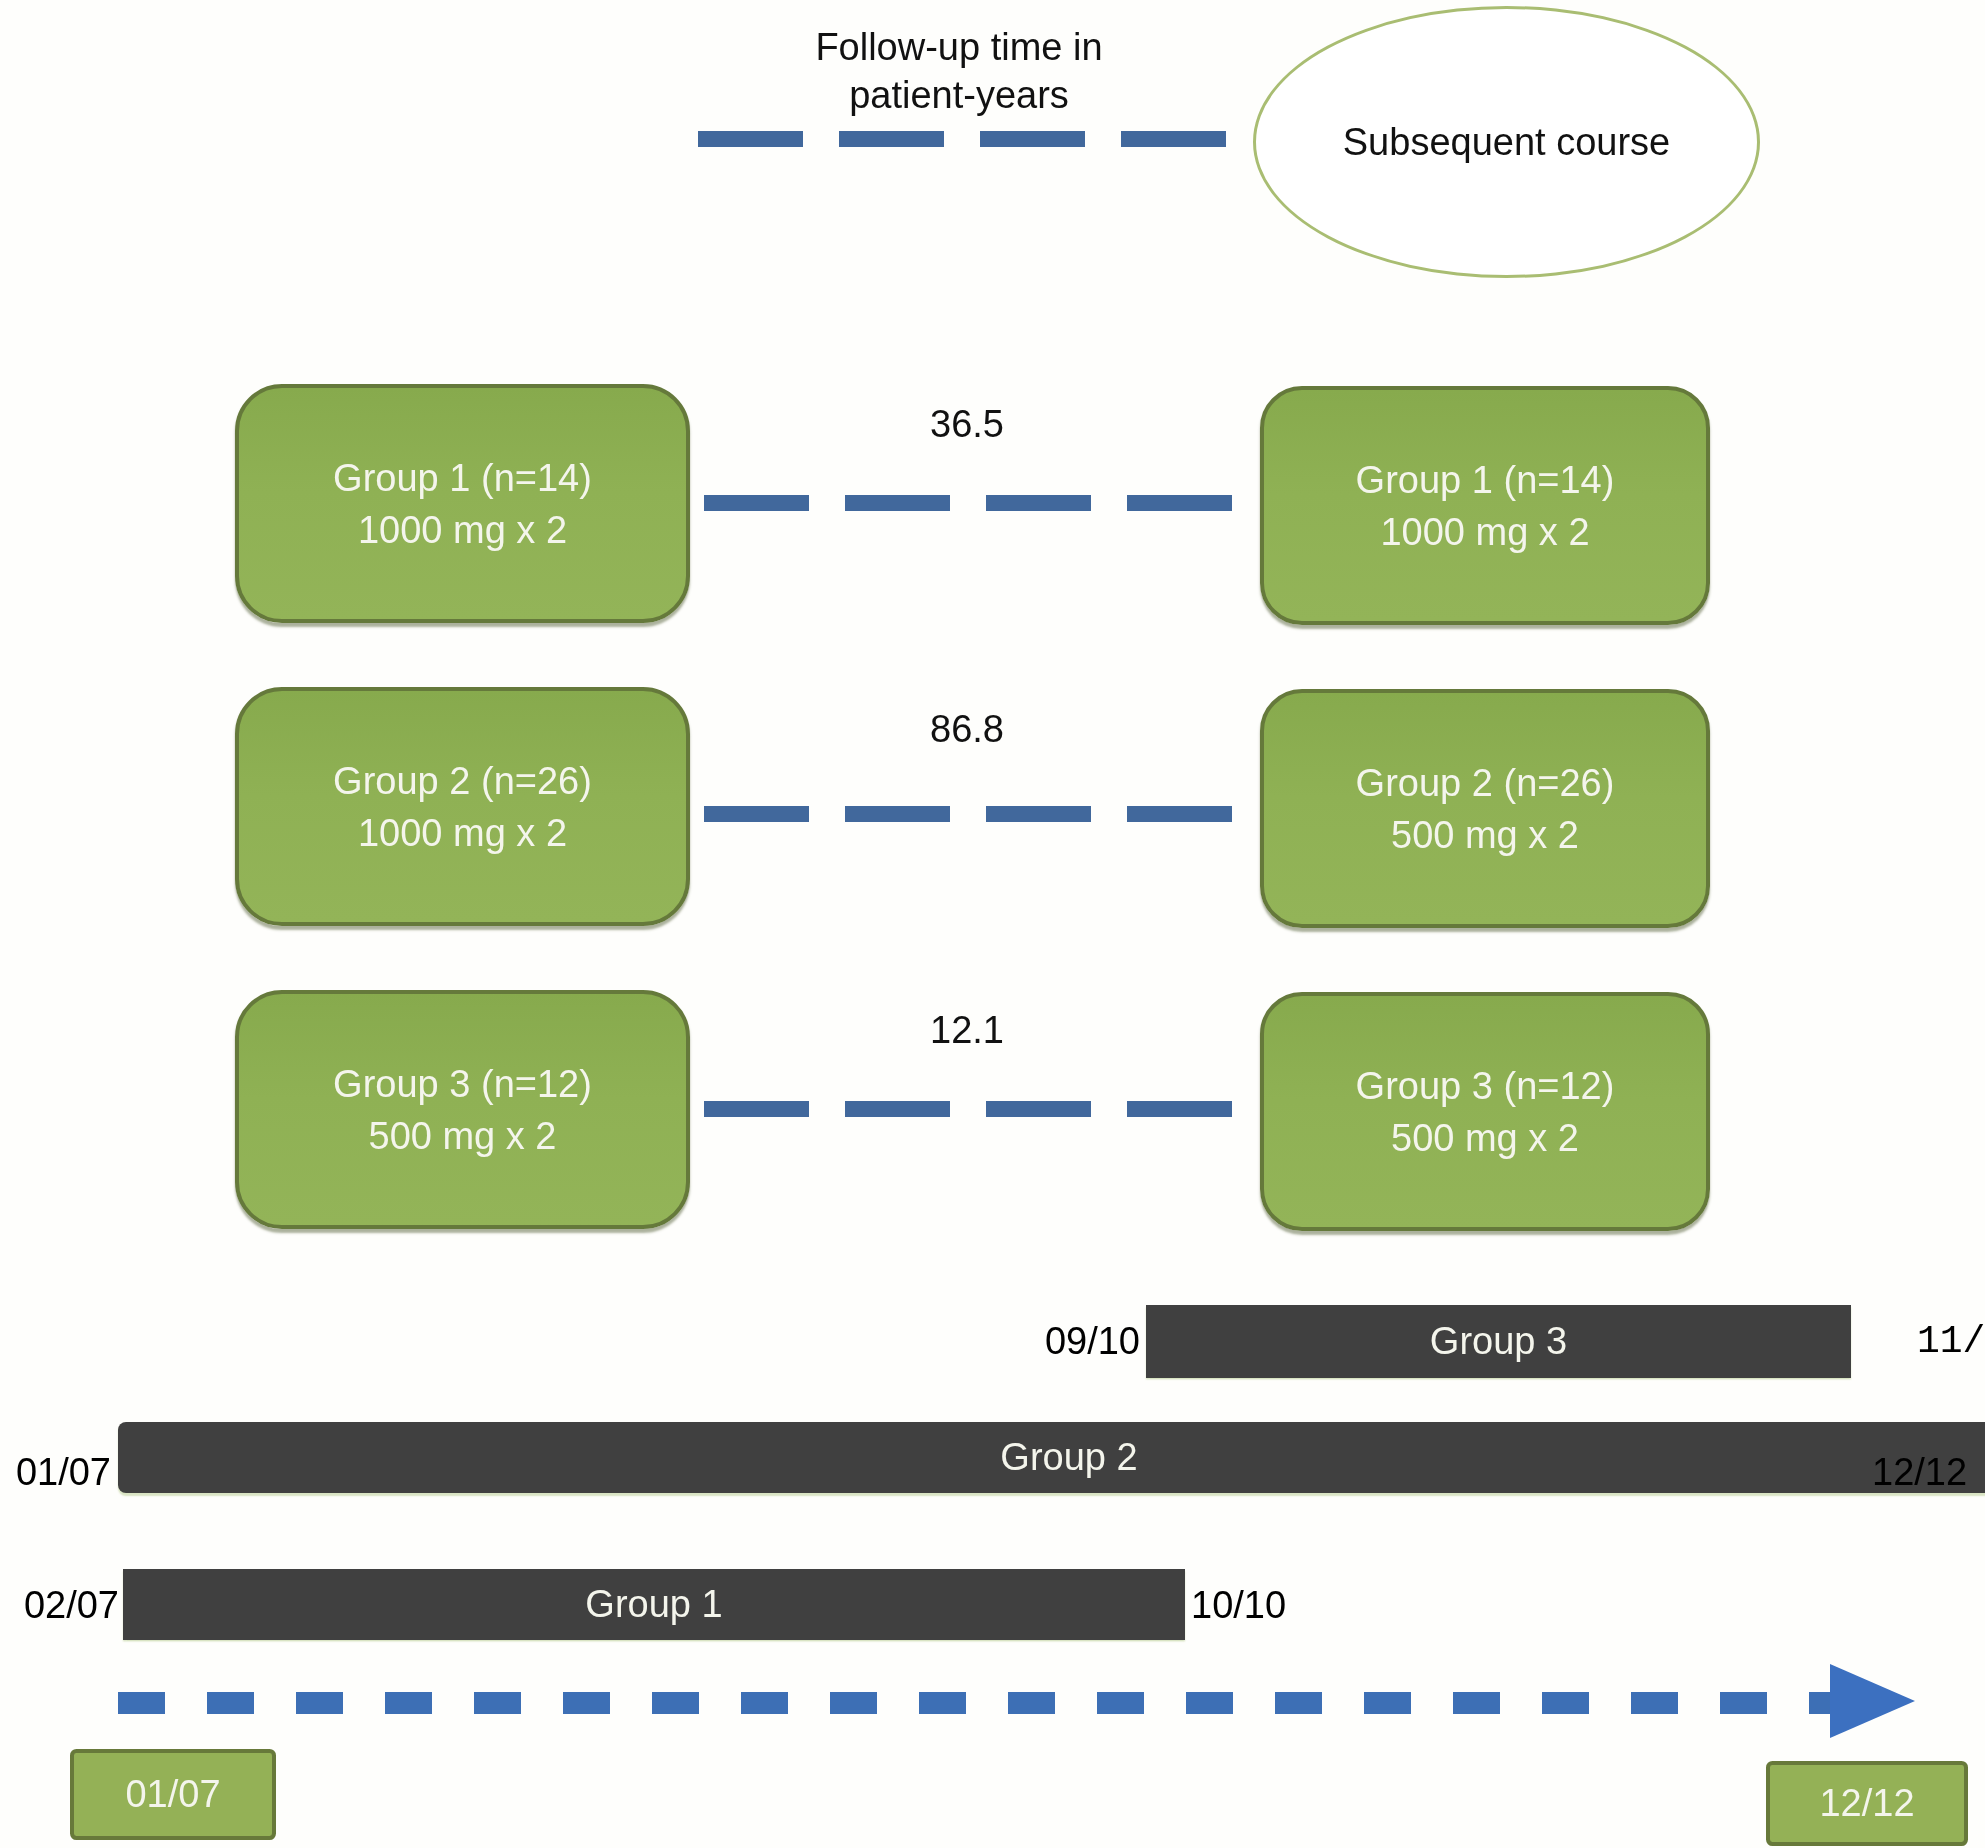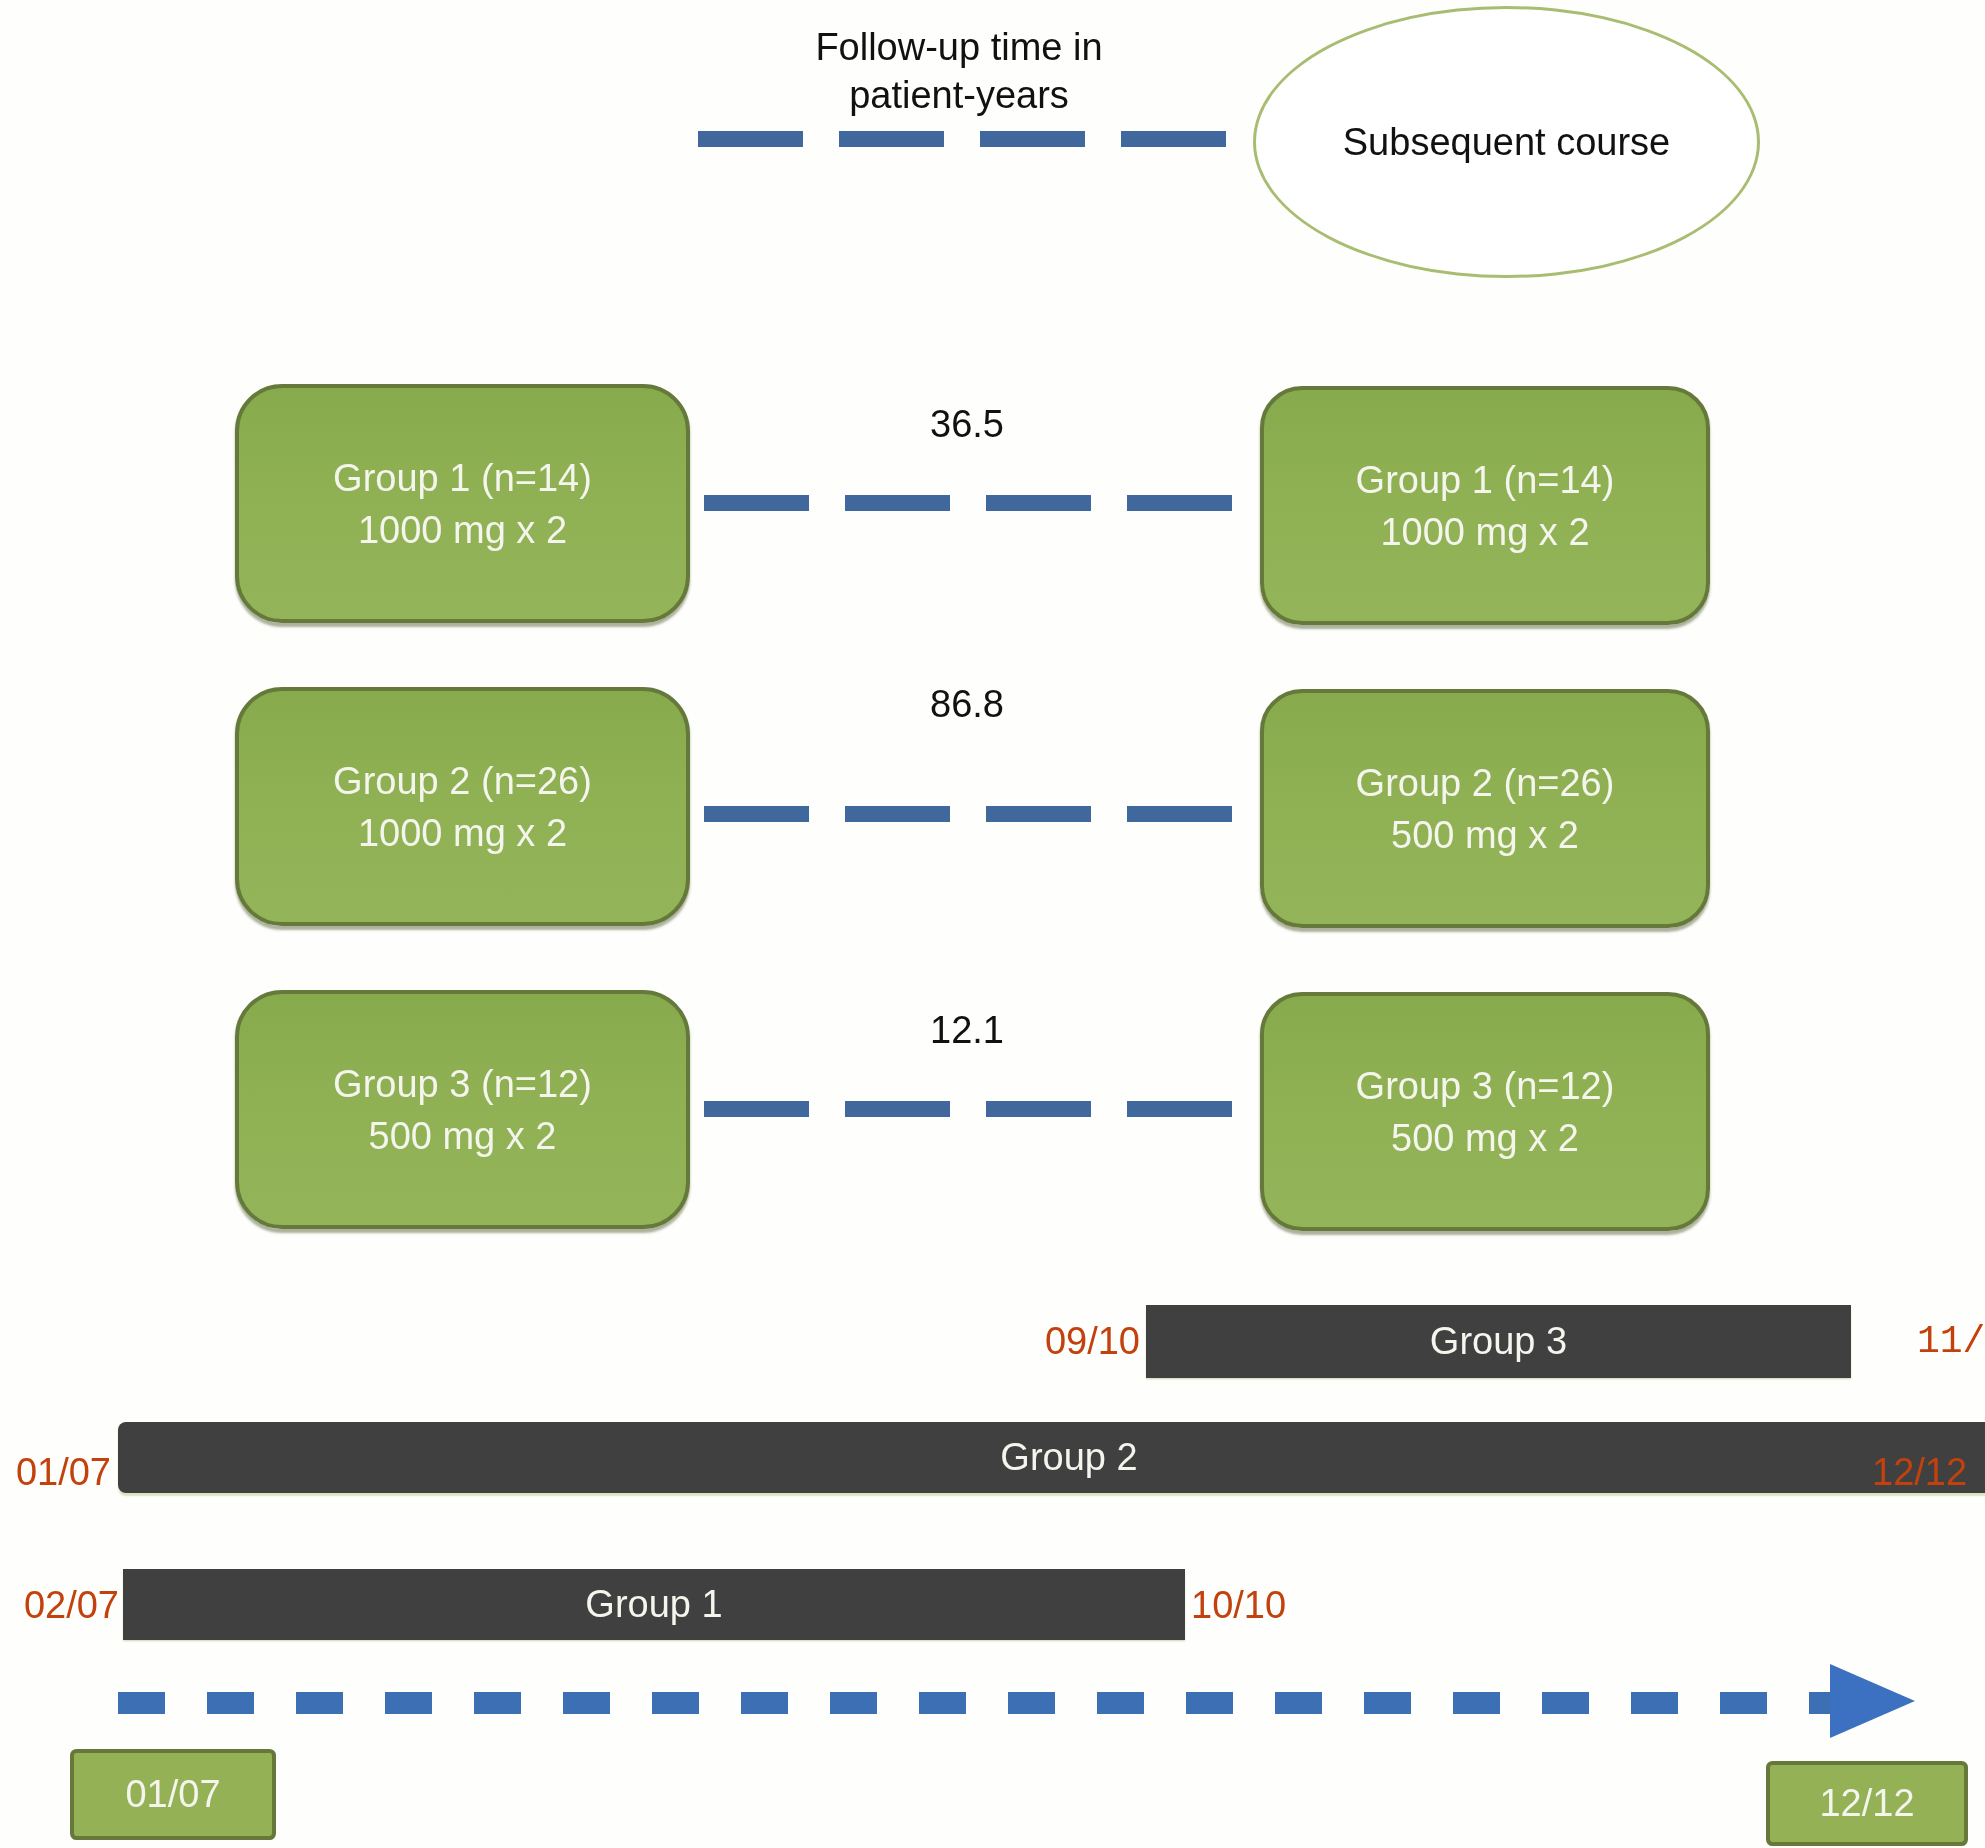--- a/index.html
+++ b/index.html
@@ -45,21 +45,21 @@
   }
   .tl-bar{
     position:absolute;height:73px;
     background:#404040;
     box-shadow:0 2.4px 1.6px rgba(150,180,90,.35);
     display:flex;align-items:center;justify-content:center;
     color:#f4f5ec;font-size:38px;
   }
   .tl-label{
     position:absolute;height:73px;line-height:73px;
-    font-size:38px;color:#c2410c;white-space:nowrap;
+    font-size:38px;color:#000000;white-space:nowrap;
   }
   .tl-label.right-align{text-align:right;}
   .arrow-dashes{
     position:absolute;left:118px;top:1692px;width:1712px;height:22px;
     background:repeating-linear-gradient(90deg,#3d6fb5 0,#3d6fb5 47px,transparent 47px,transparent 89px);
   }
   .arrow-head{
     position:absolute;left:1830px;top:1664px;width:0;height:0;
     border-left:85px solid #3c70c0;
     border-top:37px solid transparent;
@@ -100,21 +100,21 @@
   <div class="dash-line" style="left:704px;top:495px;width:532px;"></div>
   <div class="flow-box right" style="left:1260px;top:386px;">
     <span>Group 1 (n=14)</span>
     <span>1000 mg x 2</span>
   </div>
 
   <div class="flow-box" style="left:235px;top:687px;">
     <span>Group 2 (n=26)</span>
     <span>1000 mg x 2</span>
   </div>
-  <div class="flow-value" style="left:838px;top:683px;">86.8</div>
+  <div class="flow-value" style="left:838px;top:708px;">86.8</div>
   <div class="dash-line" style="left:704px;top:806px;width:532px;"></div>
   <div class="flow-box right" style="left:1260px;top:689px;">
     <span>Group 2 (n=26)</span>
     <span>500 mg x 2</span>
   </div>
 
   <div class="flow-box" style="left:235px;top:990px;">
     <span>Group 3 (n=12)</span>
     <span>500 mg x 2</span>
   </div>

